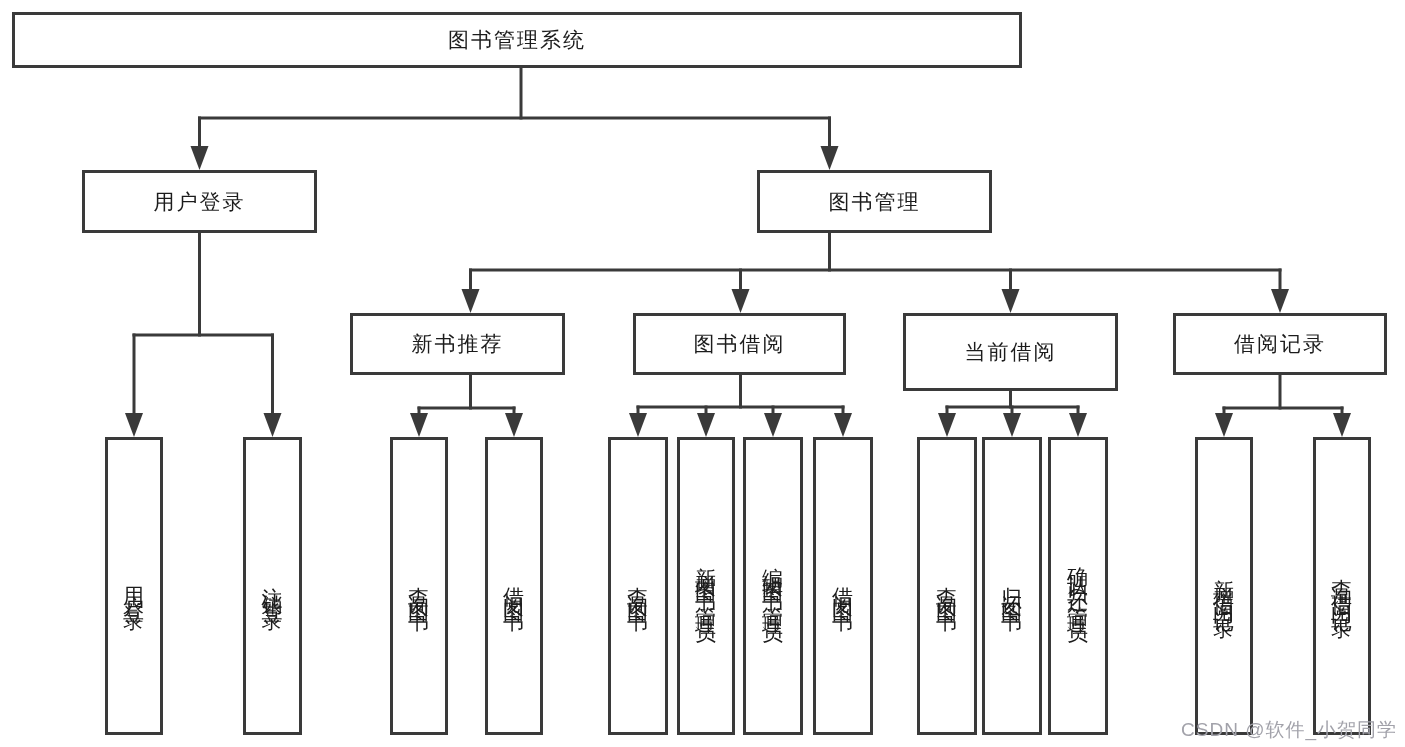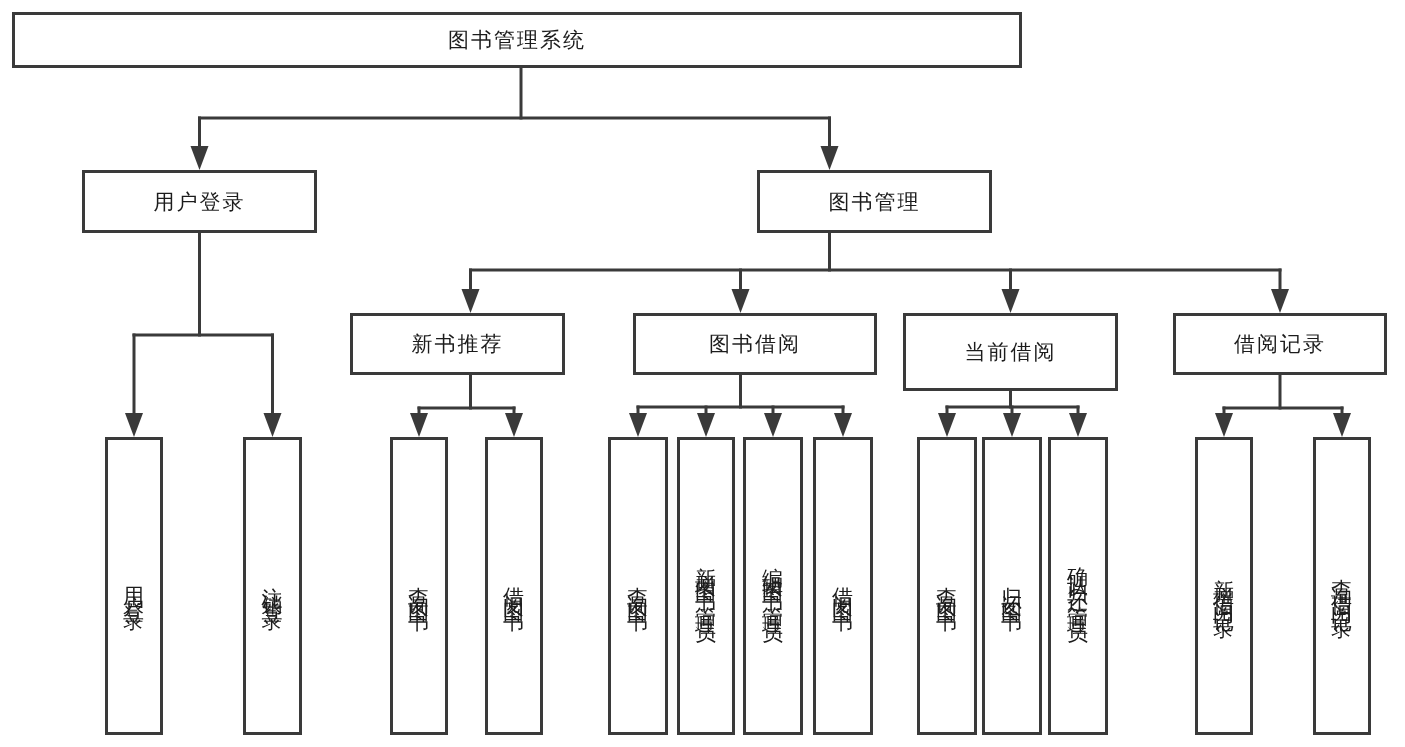--- a/index.html
+++ b/index.html
@@ -121,21 +121,21 @@
       </div>
       <div class="node" style="left: 82px; top: 170px; width: 235px; height: 63px;">
         <span>用户登录</span>
       </div>
       <div class="node" style="left: 712px; top: 170px; width: 235px; height: 63px; margin-left: 45px;">
         <span>图书管理</span>
       </div>
       <div class="node" style="left: 350px; top: 313px; width: 215px; height: 62px;">
         <span>新书推荐</span>
       </div>
-      <div class="node" style="left: 633px; top: 313px; width: 244px; height: 62px;">
+      <div class="node" style="left: 633px; top: 313px; width: 213px; height: 62px;">
         <span>图书借阅</span>
       </div>
       <div class="node" style="left: 903px; top: 313px; width: 215px; height: 78px;">
         <span>当前借阅</span>
       </div>
       <div class="node" style="left: 1173px; top: 313px; width: 214px; height: 62px;">
         <span>借阅记录</span>
       </div>
       <div class="node vert" style="left: 105px; top: 437px; width: 58px; height: 298px;">
         <span>用户登录</span>
@@ -170,13 +170,14 @@
       <div class="node vert" style="left: 1048px; top: 437px; width: 60px; height: 298px;">
         <span>确认归还（管理员）</span>
       </div>
       <div class="node vert" style="left: 1195px; top: 437px; width: 58px; height: 298px;">
         <span>新增借阅记录</span>
       </div>
       <div class="node vert" style="left: 1313px; top: 437px; width: 58px; height: 298px;">
         <span>查询借阅记录</span>
       </div>
     </div>
+  <div id="watermark">CSDN @软件_小贺同学</div>
 </div>
 
 </body></html>

